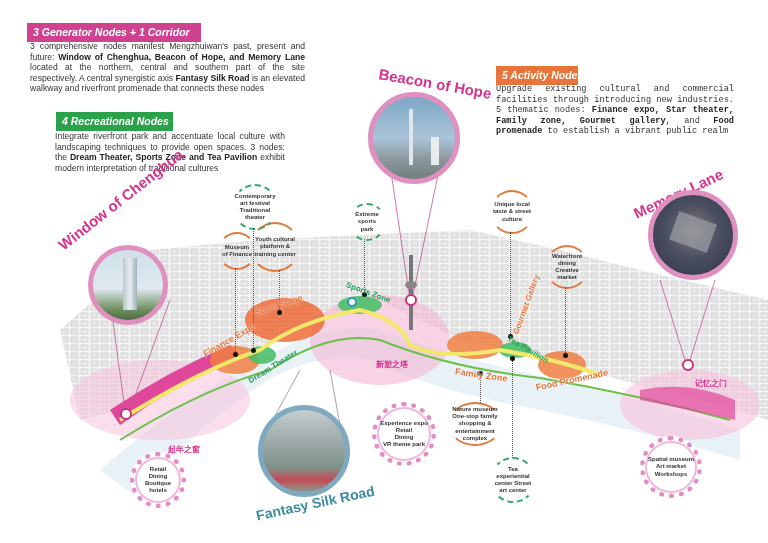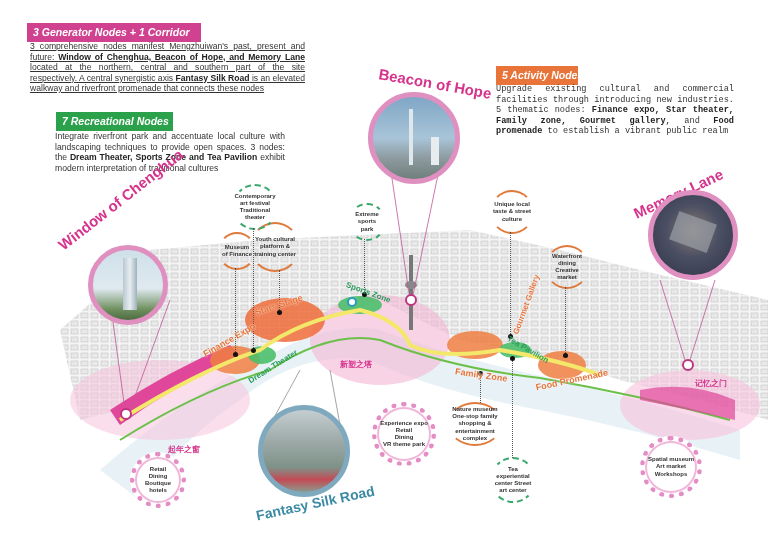--- a/index.html
+++ b/index.html
@@ -68,25 +68,25 @@
   <line x1="270" y1="425" x2="300" y2="370" stroke="#666" stroke-width="0.6"></line>
   <line x1="340" y1="425" x2="330" y2="370" stroke="#666" stroke-width="0.6"></line>
 
   <circle cx="126" cy="414" r="5" fill="#fff" stroke="#c0337e" stroke-width="2"></circle>
   <circle cx="411" cy="300" r="5" fill="#fff" stroke="#c0337e" stroke-width="2"></circle>
   <circle cx="688" cy="365" r="5" fill="#fff" stroke="#c0337e" stroke-width="2"></circle>
   <circle cx="352" cy="302" r="4" fill="#fff" stroke="#2a9cc0" stroke-width="2"></circle>
 </svg>
 
 <div class="hdr" style="left:27px;top:23px;background:#d0418f;width:162px;">3 Generator Nodes + 1 Corridor</div>
-<div class="para" style="left:30px;top:41px;width:275px;text-decoration:underline;">
+<div class="para" style="left:30px;top:41px;width:275px;">
   <span>3 comprehensive nodes manifest Mengzhuiwan's past, present and future: </span><b>Window of Chenghua, Beacon of Hope, and Memory Lane</b><span> located at the northern, central and southern part of the site respectively. A central synergistic axis </span><b>Fantasy Silk Road</b><span> is an elevated walkway and riverfront promenade that connects these nodes</span>
 </div>
 
-<div class="hdr" style="left:56px;top:112px;background:#2aa14a;width:105px;">7 Recreational Nodes</div>
+<div class="hdr" style="left:56px;top:112px;background:#2aa14a;width:105px;">4 Recreational Nodes</div>
 <div class="para" style="left:55px;top:131px;width:230px;">
   <span>Integrate riverfront park and  accentuate local culture with landscaping techniques to provide open spaces. 3 nodes: the </span><b>Dream Theater, Sports Zone and Tea Pavilion</b><span> exhibit modern interpretation of traditional cultures</span>
 </div>
 
 <div class="hdr" style="left:496px;top:66px;background:#e8743a;width:70px;">5 Activity Nodes</div>
 <div class="para" style="left:496px;top:84px;width:238px;font-family:Liberation Mono, monospace;">
   <span>Upgrade existing cultural and commercial facilities through introducing new industries. 5 thematic nodes: </span><b>Finance expo, Star theater, Family zone, Gourmet gallery</b><span>, and </span><b>Food promenade</b><span> to establish a vibrant public realm</span>
 </div>
 
 <div class="lbl-p" style="left:55px;top:240px;font-size:15px;transform:rotate(-38deg);transform-origin:left top;">Window of Chenghua</div>
@@ -102,21 +102,21 @@
 
 <div class="lbl-p" style="left:630px;top:185px;font-size:15px;transform:rotate(-25deg);">Memory Lane</div>
 <div class="photo" style="left:648px;top:190px;width:80px;height:80px;background:radial-gradient(circle at 50% 45%,#8a7a70 0%,#4a4f63 45%,#2e3345 100%);">
   <div style="position:absolute;left:20px;top:22px;width:40px;height:30px;background:#9aa0a8;opacity:0.7;transform:rotate(20deg);"></div>
 </div>
 
 <div class="photo" style="left:258px;top:405px;width:82px;height:82px;border-color:#7ea9be;background:linear-gradient(180deg,#c5cdd0 0%,#9ba8a6 40%,#7e9288 70%,#c34a55 85%,#8a9c8e 100%);"></div>
 <div class="abs" style="left:255px;top:495px;color:#3b8aa3;font-weight:bold;font-size:14px;transform:rotate(-12deg);white-space:nowrap;">Fantasy Silk Road</div>
 
 <div class="cn" style="left:168px;top:444px;">起年之窗</div>
-<div class="cn" style="left:340px;top:359px;">新塑之塔</div>
+<div class="cn" style="left:376px;top:359px;">新塑之塔</div>
 <div class="cn" style="left:695px;top:378px;text-align:right;">记忆之门</div>
 
 <div class="callout ring-p" style="left:130px;top:452px;width:46px;height:46px;">
   <div>
       <div>Retail</div>
       <div>Dining</div>
       <div>Boutique</div>
       <div>hotels</div>
     </div>
 </div>

